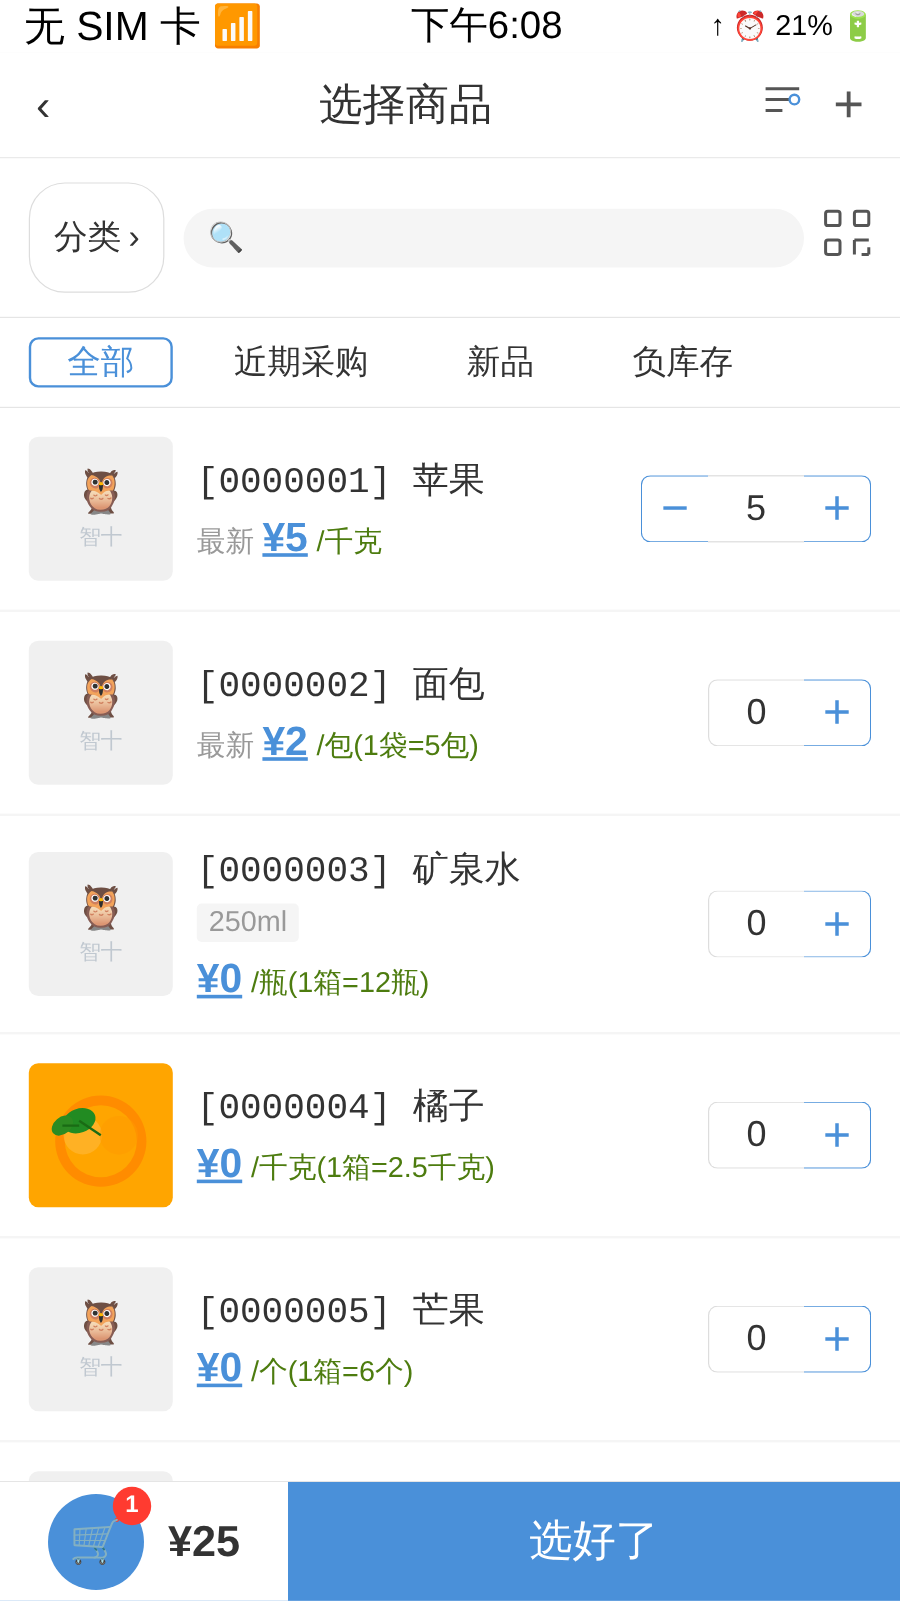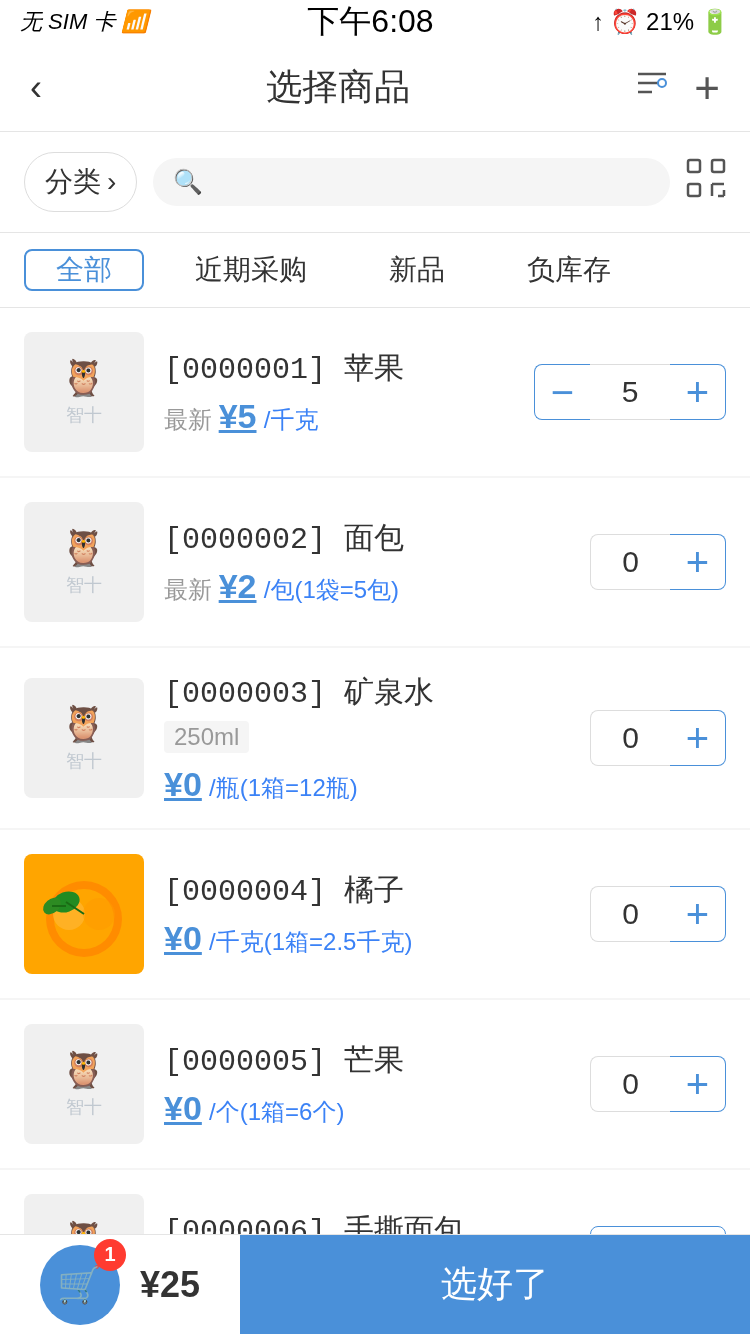--- a/index.html
+++ b/index.html
@@ -9,21 +9,21 @@
     
     .status-bar {
       background: #fff;
       height: 44px;
       display: flex;
       align-items: center;
       justify-content: space-between;
       padding: 0 20px;
       font-size: 28px;
     }
-    .status-left { font-size: 22px; color: #000; font-style: italic; }
+    .status-left { font-size: 34px; color: #000; }
     .status-center { font-size: 32px; color: #000; font-weight: 500; }
     .status-right { display: flex; align-items: center; gap: 6px; font-size: 24px; color: #000; }
 
     
     .nav-bar {
       background: #fff;
       height: 88px;
       display: flex;
       align-items: center;
       justify-content: space-between;
@@ -44,21 +44,21 @@
       align-items: center;
       gap: 16px;
       border-bottom: 1px solid #e5e5e5;
     }
     .category-btn {
       display: flex;
       align-items: center;
       gap: 6px;
       border: 1px solid #ddd;
       border-radius: 30px;
-      padding: 10px 20px;
+      padding: 26px 20px;
       font-size: 28px;
       color: #333;
       background: #fff;
       white-space: nowrap;
       cursor: pointer;
     }
     .search-box {
       flex: 1;
       display: flex;
       align-items: center;
@@ -129,21 +129,21 @@
       gap: 4px;
     }
     .owl-icon { font-size: 36px; color: #c0c8d0; }
     .owl-text { font-size: 18px; color: #c0c8d0; }
 
     .product-info { flex: 1; min-width: 0; }
     .product-name { font-size: 30px; color: #333; margin-bottom: 8px; font-family: Liberation Mono, monospace; }
     .product-spec { font-size: 24px; color: #999; background: #f5f5f5; display: inline-block; padding: 2px 10px; border-radius: 4px; margin-bottom: 6px; }
     .product-price { font-size: 26px; color: #999; }
     .price-highlight { color: #4a90d9; font-size: 34px; font-weight: bold; text-decoration: underline; }
-    .price-unit { color: #3b82f6; font-size: 24px; }
+    .price-unit { color: #4d7c0f; font-size: 24px; }
     .price-recent { color: #999; font-size: 24px; }
 
     .product-qty {
       display: flex;
       align-items: center;
       gap: 0;
       flex-shrink: 0;
     }
     .qty-btn {
       width: 56px;

